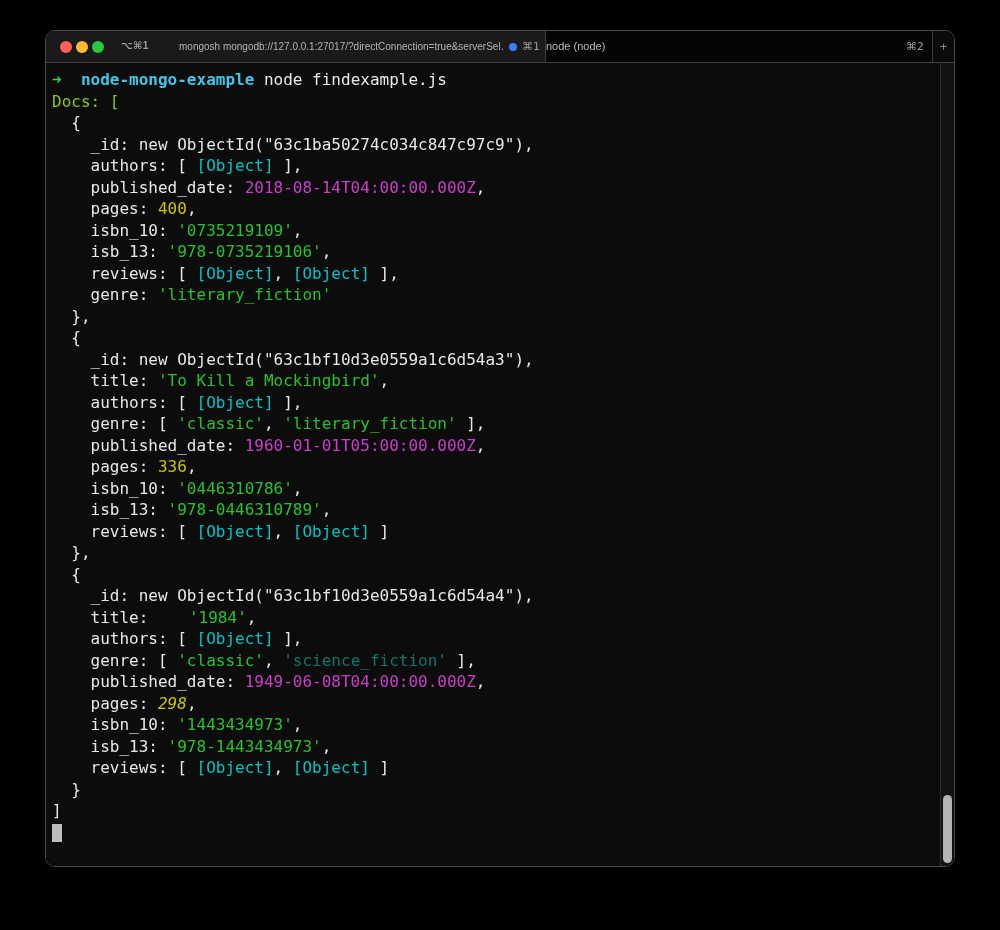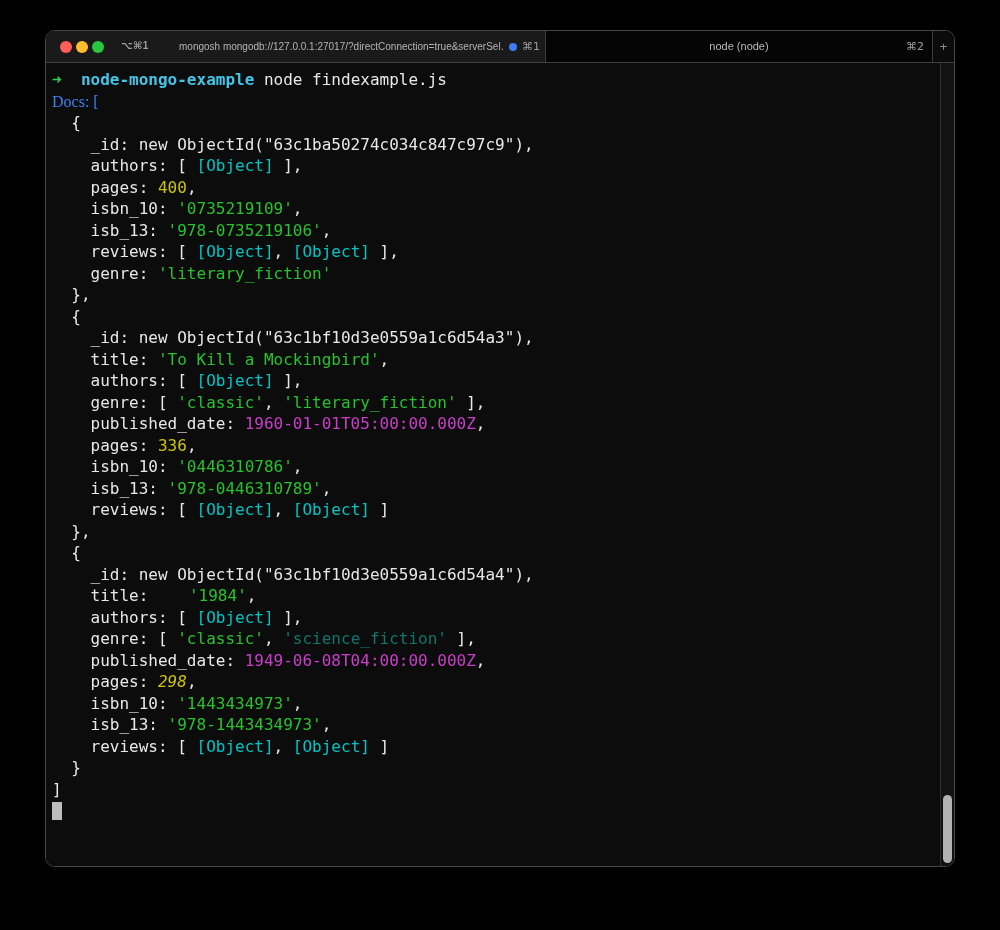--- a/index.html
+++ b/index.html
@@ -26,21 +26,21 @@
     position:absolute; left:75px; top:9px; font-size:10px; font-weight:bold;
     color:#9e9e9e; letter-spacing:0.5px;
     font-family:"Liberation Sans","DejaVu Sans",sans-serif;
   }
   .tab1-title {
     position:absolute; left:133px; right:40px; top:10px; font-size:10px;
     color:#b5b5b5; text-align:center; white-space:nowrap; overflow:hidden;
   }
   .tab2-title {
     position:absolute; left:0; right:0; top:9px; font-size:11px;
-    color:#b8b8b8; text-align:center; white-space:nowrap;
+    color:#b8b8b8; text-align:left; white-space:nowrap;
   }
   .activity-dot { position:absolute; right:28px; top:12px; width:8px; height:8px; border-radius:50%; }
   .tab-shortcut {
     position:absolute; top:9px; font-size:11px; color:#9b9b9b;
     font-family:"DejaVu Sans",sans-serif;
   }
   .shortcut-1 { right:5px; }
   .shortcut-2 { right:8px; }
   .newtab {
     flex:0 0 22px; border-left:1px solid #3a3a3a; background:#0b0b0b;
@@ -96,24 +96,25 @@
 
     <div class="newtab">
       <span>+</span>
     </div>
 
   </div>
 
   <div class="terminal-area">
     <div class="term-screen">
         <div class="term-line"><span style="color: rgb(47, 210, 75); font-weight: bold;">➜</span><span style="color: rgb(232, 232, 232);">  </span><span style="color: rgb(66, 198, 232); font-weight: bold;">node-mongo-example</span><span style="color: rgb(232, 232, 232);"> node findexample.js</span></div>
-        <div class="term-line"><span style="color: #3b82f6; font-family: Liberation Serif, serif;">Docs: [</span></div>
+        <div class="term-line"><span style="color: #84cc16;">Docs: [</span></div>
         <div class="term-line"><span style="color: rgb(232, 232, 232);">  {</span></div>
         <div class="term-line"><span style="color: rgb(232, 232, 232);">    _id: new ObjectId("63c1ba50274c034c847c97c9"),</span></div>
         <div class="term-line"><span style="color: rgb(232, 232, 232);">    authors: [ </span><span style="color: rgb(0, 197, 199);">[Object]</span><span style="color: rgb(232, 232, 232);"> ],</span></div>
+        <div class="term-line"><span style="color: rgb(232, 232, 232);">    published_date: </span><span style="color: rgb(202, 62, 201);">2018-08-14T04:00:00.000Z</span><span style="color: rgb(232, 232, 232);">,</span></div>
         <div class="term-line"><span style="color: rgb(232, 232, 232);">    pages: </span><span style="color: rgb(205, 197, 0); text-align: right;">400</span><span style="color: rgb(232, 232, 232);">,</span></div>
         <div class="term-line"><span style="color: rgb(232, 232, 232);">    isbn_10: </span><span style="color: rgb(39, 194, 45);">'0735219109'</span><span style="color: rgb(232, 232, 232);">,</span></div>
         <div class="term-line"><span style="color: rgb(232, 232, 232);">    isb_13: </span><span style="color: rgb(39, 194, 45);">'978-0735219106'</span><span style="color: rgb(232, 232, 232);">,</span></div>
         <div class="term-line"><span style="color: rgb(232, 232, 232);">    reviews: [ </span><span style="color: rgb(0, 197, 199);">[Object]</span><span style="color: rgb(232, 232, 232);">, </span><span style="color: rgb(0, 197, 199);">[Object]</span><span style="color: rgb(232, 232, 232);"> ],</span></div>
         <div class="term-line"><span style="color: rgb(232, 232, 232);">    genre: </span><span style="color: rgb(39, 194, 45);">'literary_fiction'</span></div>
         <div class="term-line"><span style="color: rgb(232, 232, 232);">  },</span></div>
         <div class="term-line"><span style="color: rgb(232, 232, 232);">  {</span></div>
         <div class="term-line"><span style="color: rgb(232, 232, 232);">    _id: new ObjectId("63c1bf10d3e0559a1c6d54a3"),</span></div>
         <div class="term-line"><span style="color: rgb(232, 232, 232);">    title: </span><span style="color: rgb(39, 194, 45);">'To Kill a Mockingbird'</span><span style="color: rgb(232, 232, 232);">,</span></div>
         <div class="term-line"><span style="color: rgb(232, 232, 232);">    authors: [ </span><span style="color: rgb(0, 197, 199);">[Object]</span><span style="color: rgb(232, 232, 232);"> ],</span></div>

